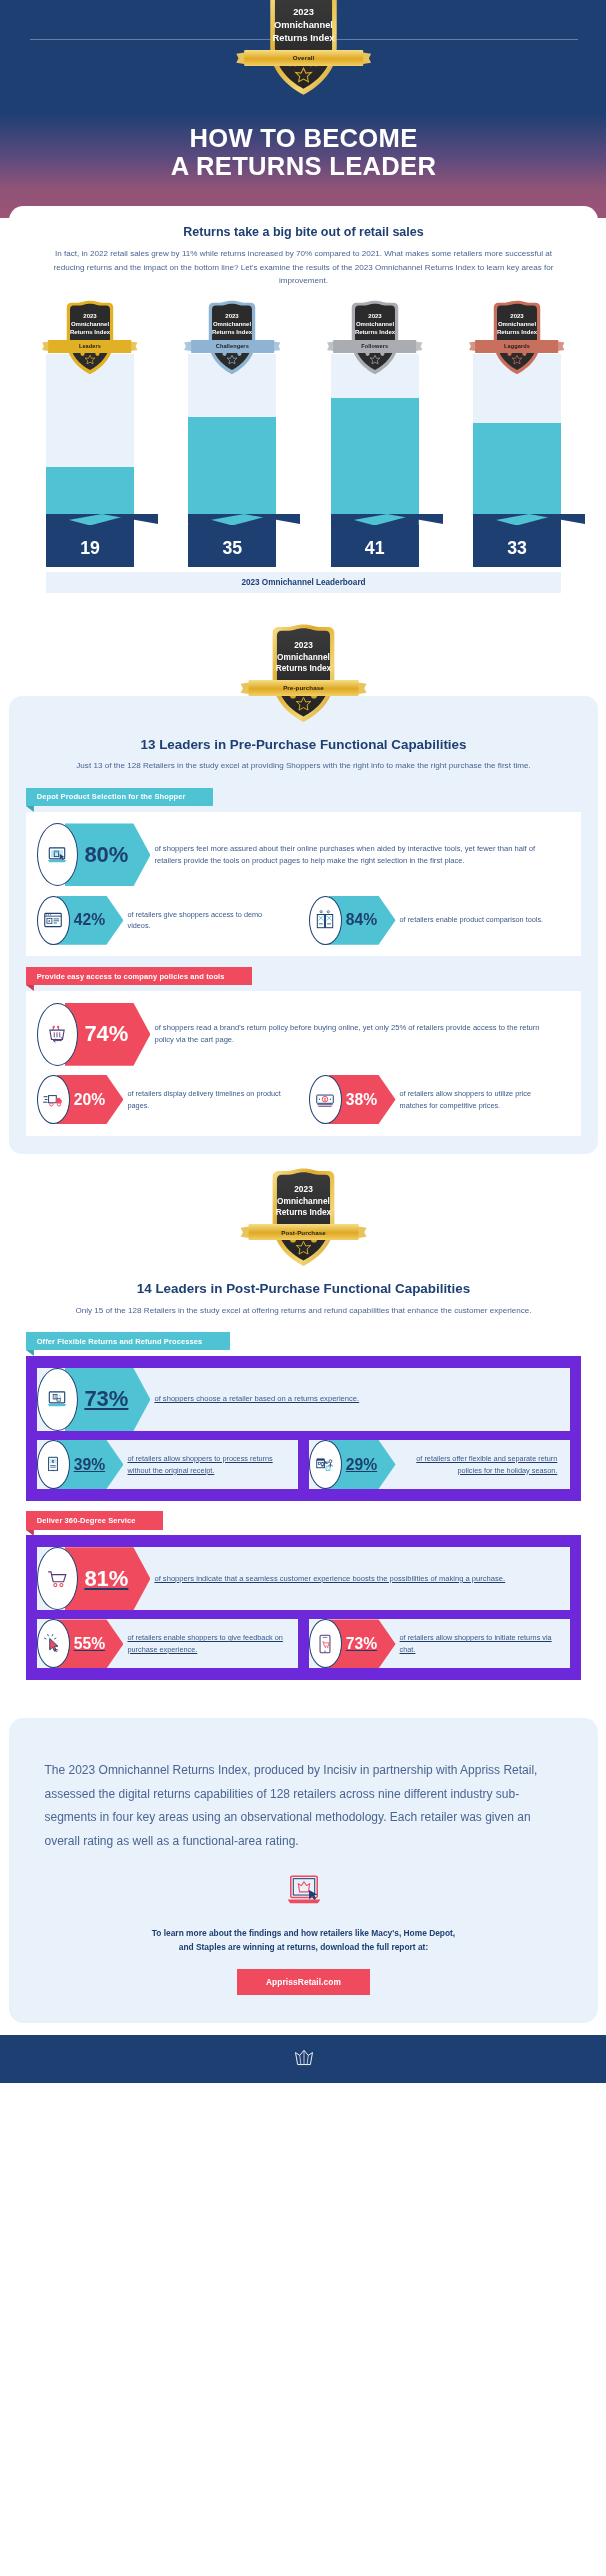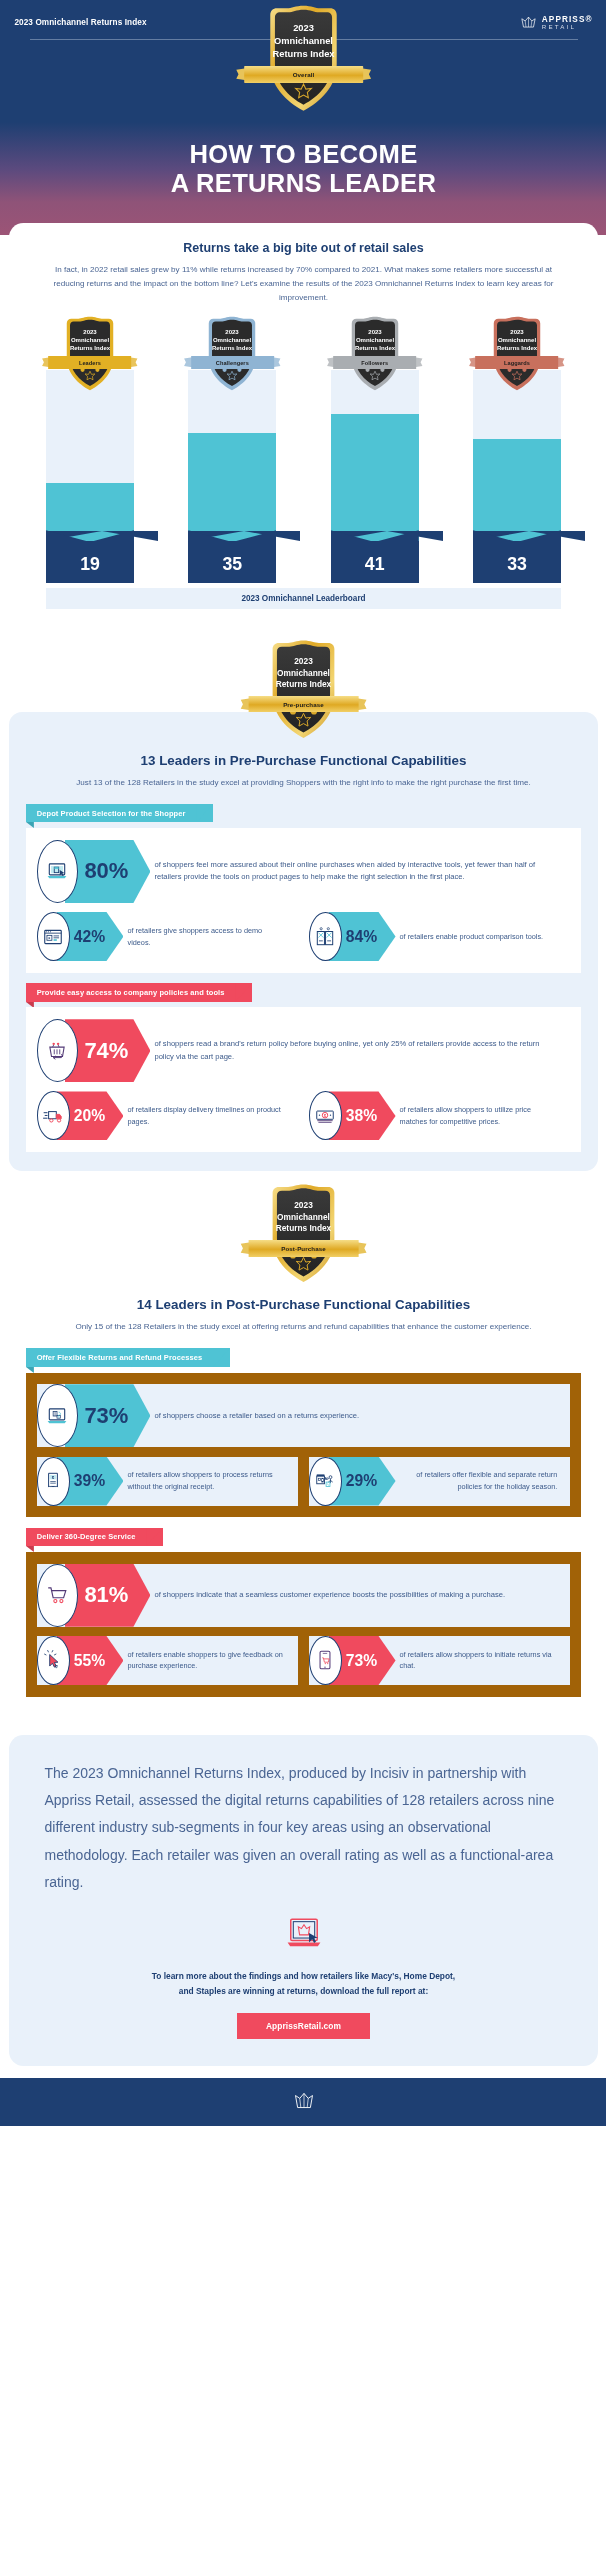--- a/index.html
+++ b/index.html
@@ -133,21 +133,21 @@
   .flag::after {
     content: ""; position: absolute; right: 0; top: 0; height: 100%; width: 17px;
     background: inherit; clip-path: polygon(0 0, 100% 0, 0 100%);
   }
   .flag-fold {
     width: 7.9px; height: 5.9px; margin-left: 0;
   }
   .group-body {
     background: #ffffff; padding: 11.8px 10.5px 11.8px 10.5px;
   }
-  .panel.white .group-body { background: #a16207; }
+  .panel.white .group-body { background: #6d28d9; text-decoration: underline; }
 
   
   .stat {
     position: relative; display: flex; align-items: stretch; margin-bottom: 0;
   }
   .stat-ring {
     width: 41px; min-width: 41px; height: 63px; border: 1.6px solid #1e3f72;
     border-radius: 50%; background: #ffffff; position: relative; z-index: 3;
     display: flex; align-items: center; justify-content: center;
   }
@@ -177,22 +177,22 @@
 
   
   .ic { width: 22px; height: 22px; }
 
   
   .footer-card {
     background: #e9f1fa; border-radius: 14.4px; margin: 19.7px 9.2px 0 9.2px; padding: 25px 30px 27.6px 30px;
     text-align: center;
   }
   .footer-para {
-    font-size: 14px; line-height: 1.95; color: #4a6593; text-align: left; max-width: 518px;
-    margin: 0 auto;
+    font-size: 12px; line-height: 1.95; color: #4a6593; text-align: left; max-width: 518px;
+    margin: 16px auto;
   }
   .footer-icon { margin: 19.7px auto 17px auto; width: 38px; }
   .footer-cta {
     font-size: 8.4px; font-weight: 800; color: #1e3f72; line-height: 1.75; margin-bottom: 14.4px;
   }
   .cta-button {
     display: inline-block; background: #f04a5e; color: #ffffff; font-size: 8.4px;
     font-weight: 700; padding: 7.9px 29px; text-decoration: none; letter-spacing: 0.1px;
   }
   .footer-bar {
@@ -200,33 +200,20 @@
     margin-top: 11.8px;
   }
 </style>
 </head>
 <body>
 
 <div class="page">
 
   <section class="hero">
     <div class="hero-rule"></div>
-    <div class="hero-top">
-      <div class="hero-kicker">2023 Omnichannel Returns Index</div>
-      <div class="appriss-logo">
-        <svg class="appriss-mark" viewBox="0 0 30 26">
-          <path d="M15 2 L21 9 L27 5 L24 20 L6 20 L3 5 L9 9 Z" fill="none" stroke="#ffffff" stroke-width="1.3"></path>
-          <path d="M15 2 L15 20 M9 9 L10.5 20 M21 9 L19.5 20" fill="none" stroke="#ffffff" stroke-width="1"></path>
-        </svg>
-        <div class="appriss-words">
-          <div class="appriss-name">APPRISS®</div>
-          <div class="appriss-sub">RETAIL</div>
-        </div>
-      </div>
-    </div>
 
     <div style="margin-top:-27.6px;">
       <div class="badge b-lg">
         <svg viewBox="0 0 140 170" width="93" height="113">
           <defs>
             <linearGradient id="goldG" x1="0" y1="0" x2="1" y2="1">
               <stop offset="0%" stop-color="#f7df8c"></stop>
                 <stop offset="35%" stop-color="#e0aa28"></stop>
               <stop offset="70%" stop-color="#f3d673"></stop>
                 <stop offset="100%" stop-color="#c9901b"></stop>

